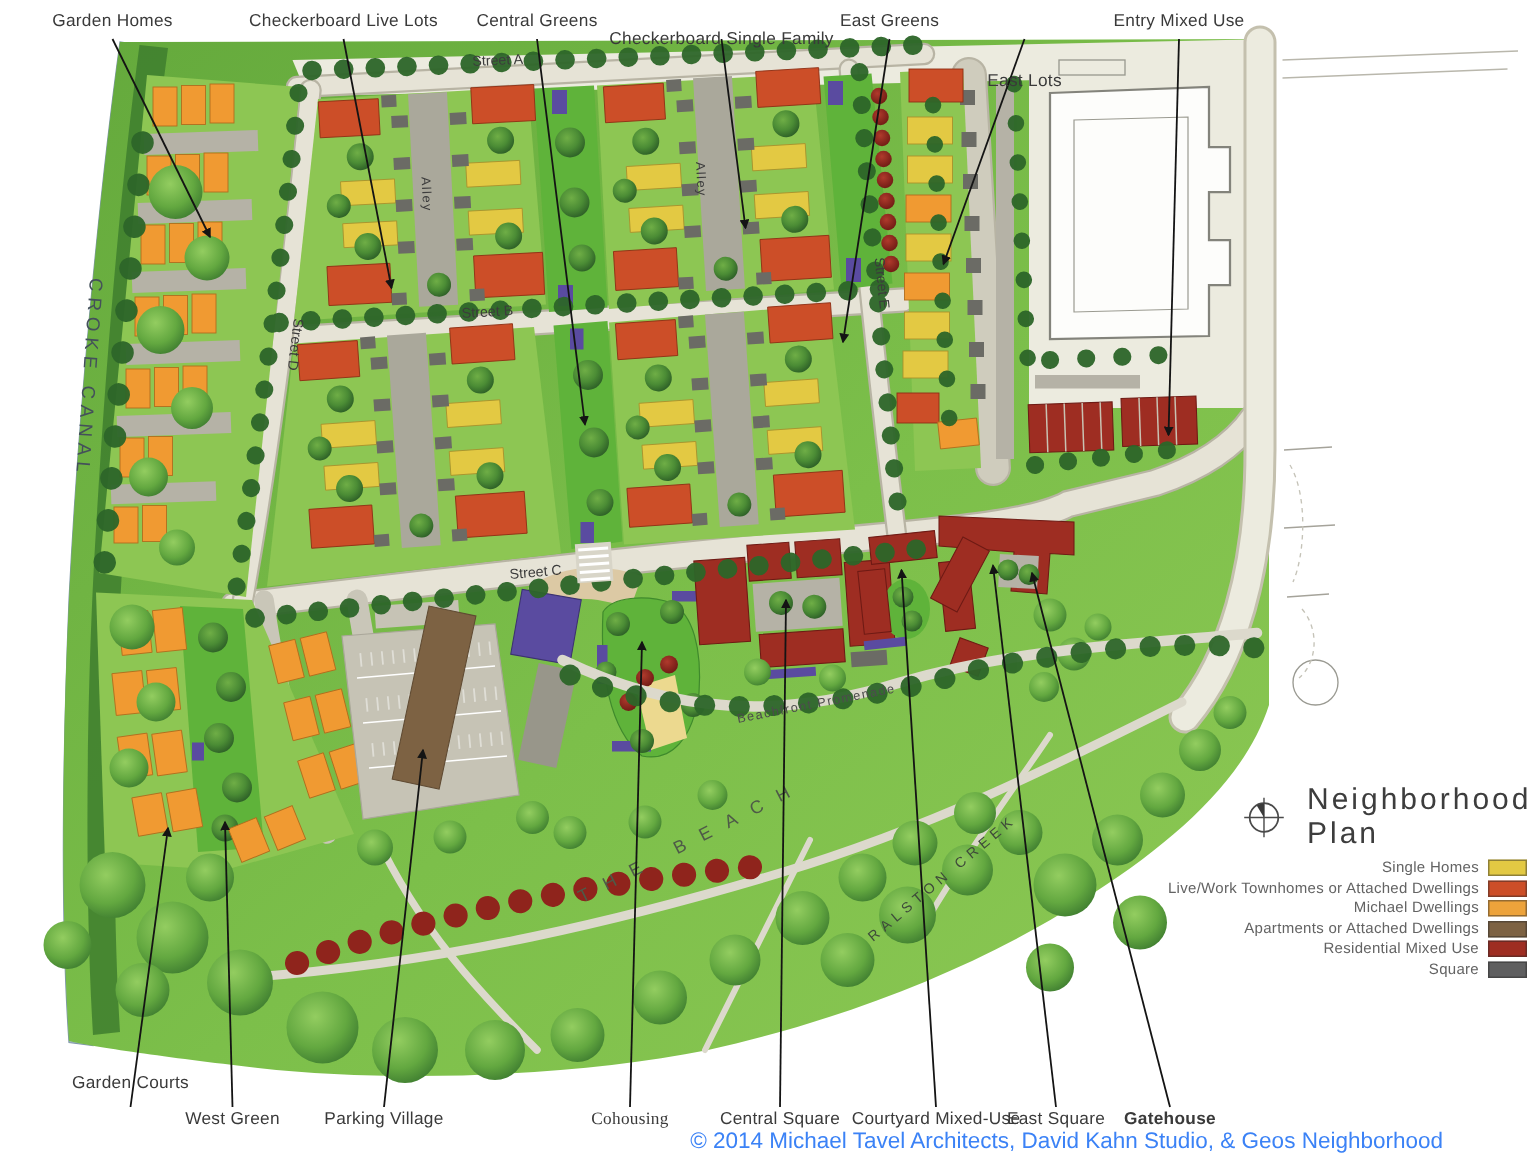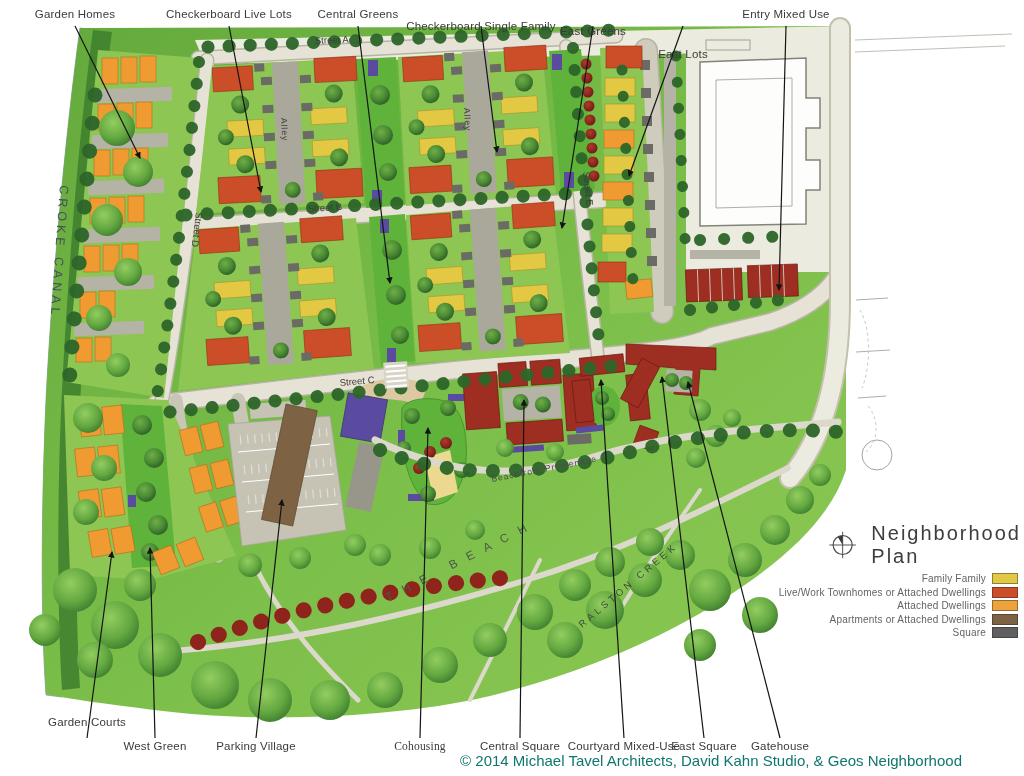--- a/index.html
+++ b/index.html
@@ -11,21 +11,21 @@
   .callout{
     position:absolute;transform:translateX(-50%);
     font-size:11.5px;color:#3a3a3a;white-space:nowrap;letter-spacing:.2px;
   }
   .titleblock{position:absolute;left:828px;top:522px;display:flex;align-items:center;gap:14px;}
   .titleblock .t{font-size:20px;letter-spacing:2px;color:#3d3d3d;}
   .legend{position:absolute;right:6px;top:572px;width:420px;}
   .lrow{display:flex;justify-content:flex-end;align-items:center;gap:6px;height:13px;margin-bottom:.5px;}
   .llabel{font-size:10px;color:#636363;letter-spacing:.2px;}
   .lswatch{width:24px;height:9px;border:1px solid rgba(40,40,40,.45);flex:0 0 auto;}
-  .copyright{position:absolute;right:62px;top:752px;font-size:15px;color:#0f766e;}
+  .copyright{position:absolute;right:62px;top:752px;font-size:15px;color:#3b82f6;}
 </style>
 </head>
 <body>
 
 <div class="stage">
 
 <svg class="map-svg" width="1024" height="776" viewBox="0 0 1024 776">
   <defs>
     <radialGradient id="gTree" cx="40%" cy="35%" r="70%">
       <stop offset="0%" stop-color="#6fae46"></stop>
@@ -483,61 +483,65 @@
     <line x1="624" y1="738" x2="601" y2="380" marker-end="url(#arr)"></line>
     <line x1="704" y1="738" x2="662" y2="377" marker-end="url(#arr)"></line>
     <line x1="780" y1="738" x2="688" y2="382" marker-end="url(#arr)"></line>
   </g>
 </svg>
 
 <span class="callout" style="left:75px;top:8px;">Garden Homes</span>
 <span class="callout" style="left:229px;top:8px;">Checkerboard Live Lots</span>
 <span class="callout" style="left:358px;top:8px;">Central Greens</span>
 <span class="callout" style="left:481px;top:8px;margin-top:12px;">Checkerboard Single Family</span>
-<span class="callout" style="left:593px;top:8px;margin-top:17px;">East Greens</span>
+<span class="callout" style="left:593px;top:8px;">East Greens</span>
 <span class="callout" style="left:683px;top:8px;margin-top:40px;">East Lots</span>
 <span class="callout" style="left:786px;top:8px;">Entry Mixed Use</span>
 
 <span class="callout" style="left:87px;top:716px;">Garden Courts</span>
 <span class="callout" style="left:155px;top:740px;">West Green</span>
 <span class="callout" style="left:256px;top:740px;">Parking Village</span>
 <span class="callout" style="left:420px;top:740px;font-family:Liberation Serif, serif;">Cohousing</span>
 <span class="callout" style="left:520px;top:740px;">Central Square</span>
 <span class="callout" style="left:624px;top:740px;">Courtyard Mixed-Use</span>
 <span class="callout" style="left:704px;top:740px;">East Square</span>
-<span class="callout" style="left:780px;top:740px;">Gatehouse</span>
+<span class="callout" style="left:780px;top:740px;font-weight:bold;">Gatehouse</span>
 
 <div class="titleblock">
   <svg width="38" height="38" viewBox="0 0 40 40">
     <circle cx="20" cy="20" r="13" fill="none" stroke="#4a4a4a" stroke-width="1.6"></circle>
     <line x1="20" y1="2" x2="20" y2="38" stroke="#4a4a4a" stroke-width="1.3"></line>
     <line x1="2" y1="20" x2="38" y2="20" stroke="#4a4a4a" stroke-width="1.3"></line>
     <path d="M20,20 L20,7 A13,13 0 0 0 13.4,9.1 Z" fill="#3a3a3a"></path>
   </svg>
   <span class="t">Neighborhood Plan</span>
 </div>
 
 <div class="legend">
   <div class="lrow">
-    <span class="llabel">Family Family</span>
+    <span class="llabel">Single Homes</span>
     <span class="lswatch" style="background: rgb(227, 201, 67);"></span>
   </div>
   <div class="lrow">
     <span class="llabel">Live/Work Townhomes or Attached Dwellings</span>
     <span class="lswatch" style="background: rgb(204, 78, 40);"></span>
   </div>
   <div class="lrow">
-    <span class="llabel">Attached Dwellings</span>
+    <span class="llabel">Michael Dwellings</span>
     <span class="lswatch" style="background: rgb(237, 163, 59);"></span>
   </div>
   <div class="lrow">
     <span class="llabel">Apartments or Attached Dwellings</span>
     <span class="lswatch" style="background: rgb(125, 98, 67);"></span>
   </div>
   <div class="lrow">
+    <span class="llabel">Residential Mixed Use</span>
+    <span class="lswatch" style="background: rgb(158, 45, 34);"></span>
+  </div>
+  <div class="lrow">
     <span class="llabel">Square</span>
     <span class="lswatch" style="background: rgb(95, 95, 96);"></span>
   </div>
 </div>
 
 <div class="copyright">© 2014 Michael Tavel Architects, David Kahn Studio, &amp; Geos Neighborhood</div>
 
 </div>
 
 </body></html>

